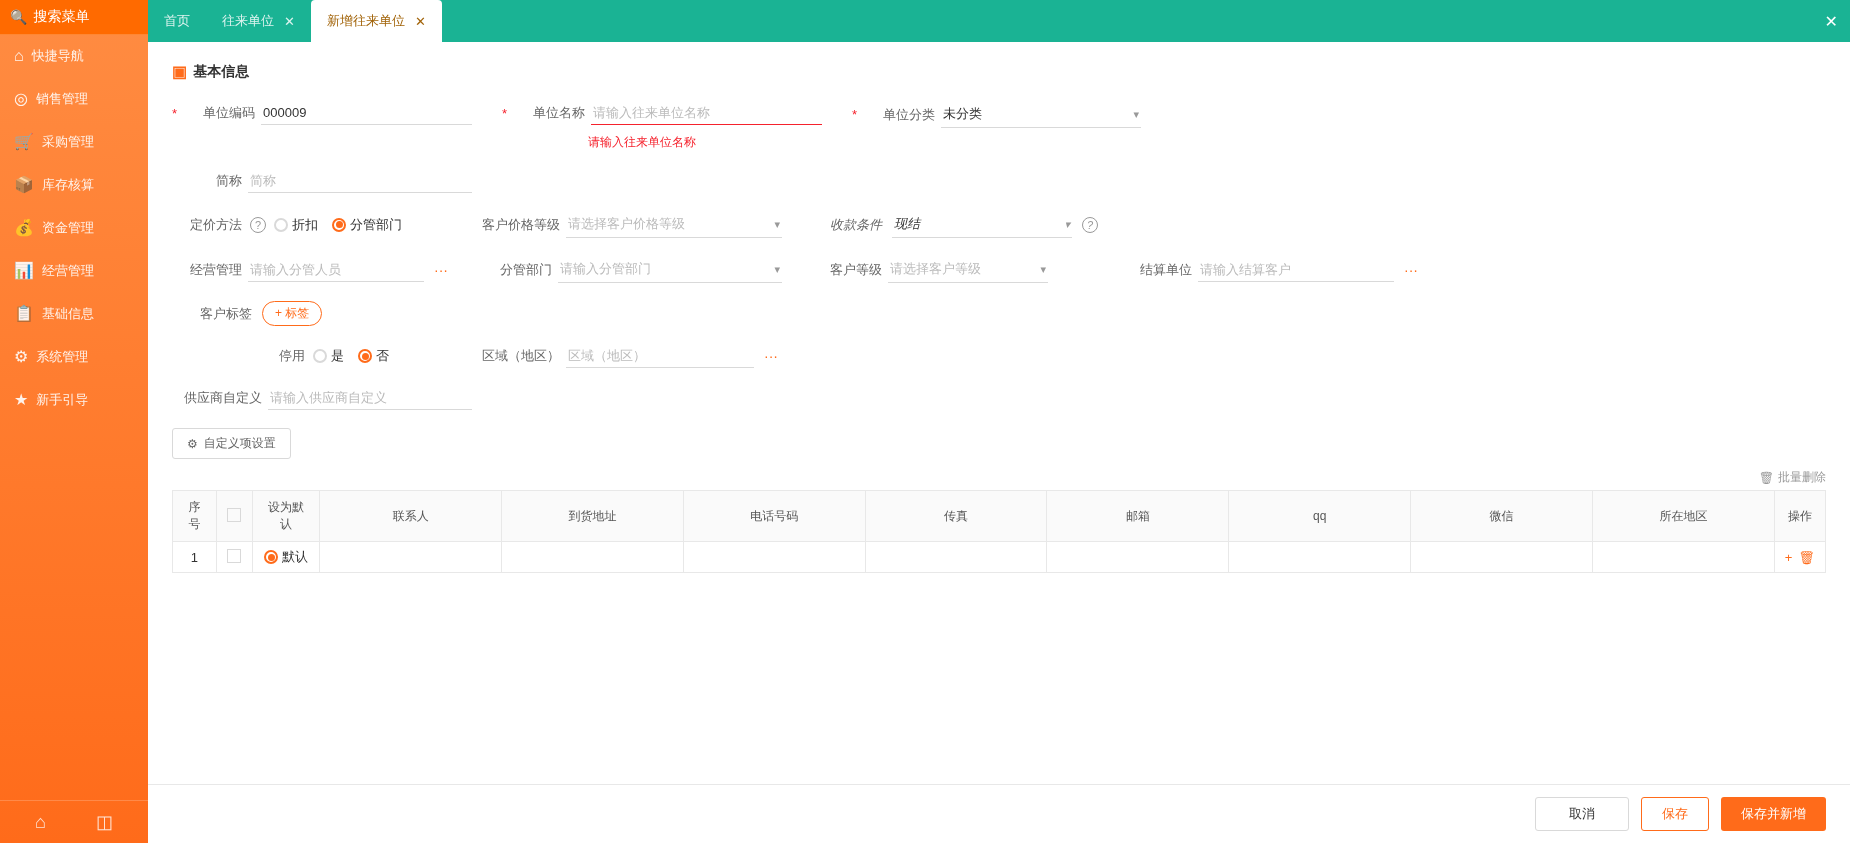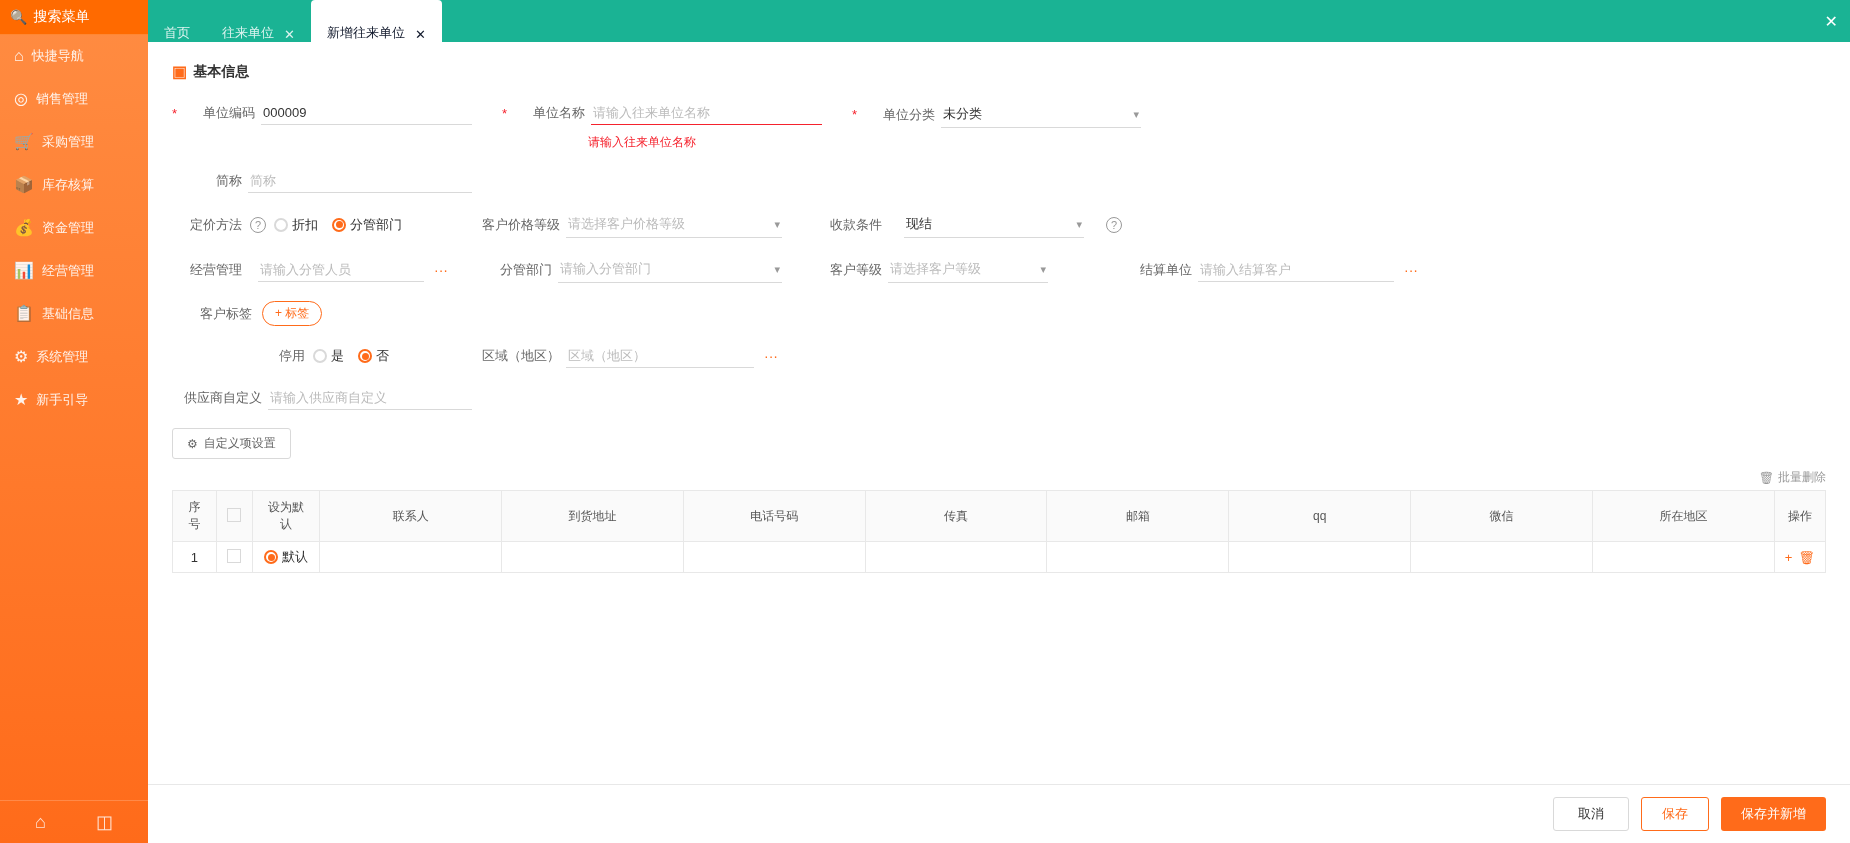--- a/index.html
+++ b/index.html
@@ -60,30 +60,30 @@
       display: flex;
       align-items: center;
       height: 42px;
       padding-left: 0;
       flex-shrink: 0;
     }
     .tab {
       padding: 0 16px;
       height: 100%;
       display: flex;
-      align-items: flex-end;
+      align-items: center;
       font-size: 13px;
       color: rgba(255,255,255,0.85);
       cursor: pointer;
       gap: 6px;
       position: relative;
     }
     .tab.active {
       background: white;
-      color: #0f172a;
+      color: #a16207;
       border-radius: 4px 4px 0 0;
     }
     .tab-close-icon { margin-left: 4px; cursor: pointer; color: inherit; }
     .tab-spacer { flex: 1; }
     .main-close-btn {
       margin-right: 12px;
       color: white;
       cursor: pointer;
       font-size: 16px;
     }
@@ -345,21 +345,21 @@
     .bottom-bar {
       background: white;
       border-top: 1px solid #e8e8e8;
       padding: 12px 24px;
       display: flex;
       justify-content: flex-end;
       gap: 12px;
       flex-shrink: 0;
     }
     .btn-cancel {
-      padding: 7px 24px;
+      padding: 7px 33px;
       border: 1px solid #d9d9d9;
       border-radius: 3px;
       background: white;
       color: #333;
       cursor: pointer;
       font-size: 13px;
     }
     .btn-save {
       padding: 7px 20px;
       border: 1px solid #ff6b1a;
@@ -527,35 +527,35 @@
       </div>
 
       <div class="form-field" style="max-width:300px;">
         <span class="form-label">客户价格等级</span>
         <div class="select-wrapper">
           <span class="select-placeholder">请选择客户价格等级</span>
           <span class="dropdown-arrow">▾</span>
         </div>
       </div>
 
-      <div class="form-field" style="max-width:340px; gap:22px;">
+      <div class="form-field" style="max-width:340px; gap:10px;font-style:italic;">
         <span class="form-label">收款条件</span>
         <div class="select-wrapper" style="max-width:180px;">
           <span class="select-value">现结</span>
           <span class="dropdown-arrow">▾</span>
         </div>
         <div class="help-icon">?</div>
       </div>
     </div>
 
     <div class="form-row" style="align-items:center; gap:30px;">
 
       <div class="form-field" style="max-width:280px;">
         <span class="form-label">经营管理</span>
-        <div class="input-row" style="flex:1;margin-left:10px;">
+        <div class="input-row" style="flex:1;">
           <input type="text" placeholder="请输入分管人员" style="border: none; outline: none; background: transparent; font-size: 13px; width: 100%; padding: 4px 2px; color: rgb(187, 187, 187);">
         </div>
         <span class="more-btn">···</span>
       </div>
 
       <div class="form-field" style="max-width:300px;">
         <span class="form-label">分管部门</span>
         <div class="select-wrapper">
           <span class="select-placeholder">请输入分管部门</span>
           <span class="dropdown-arrow">▾</span>

